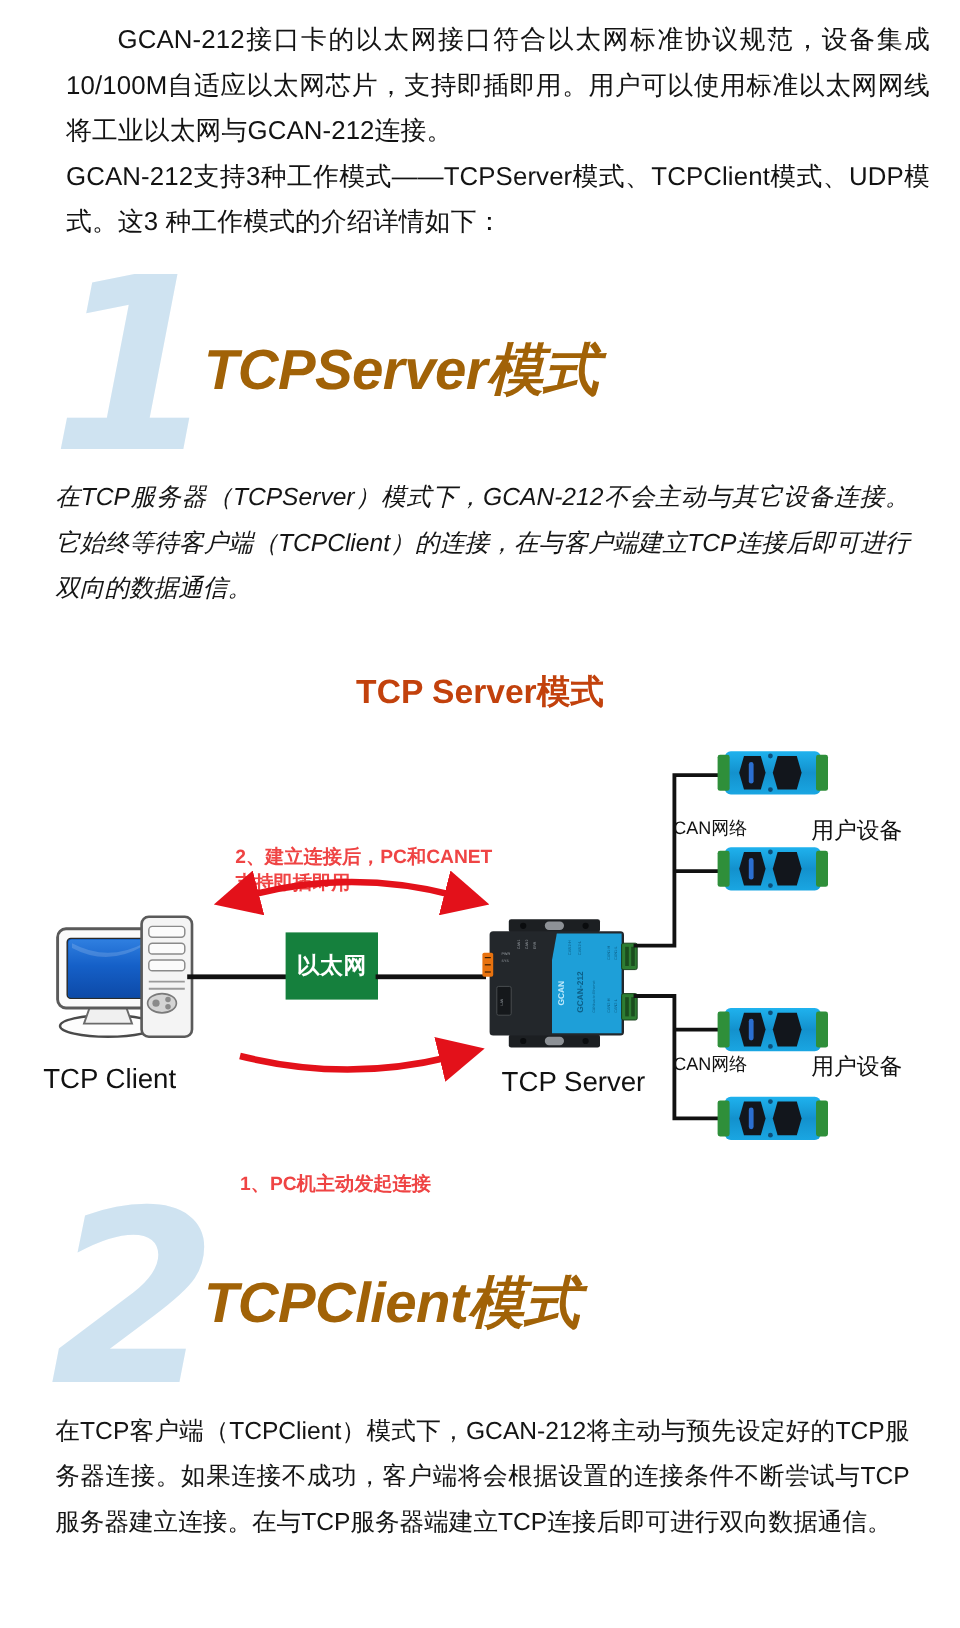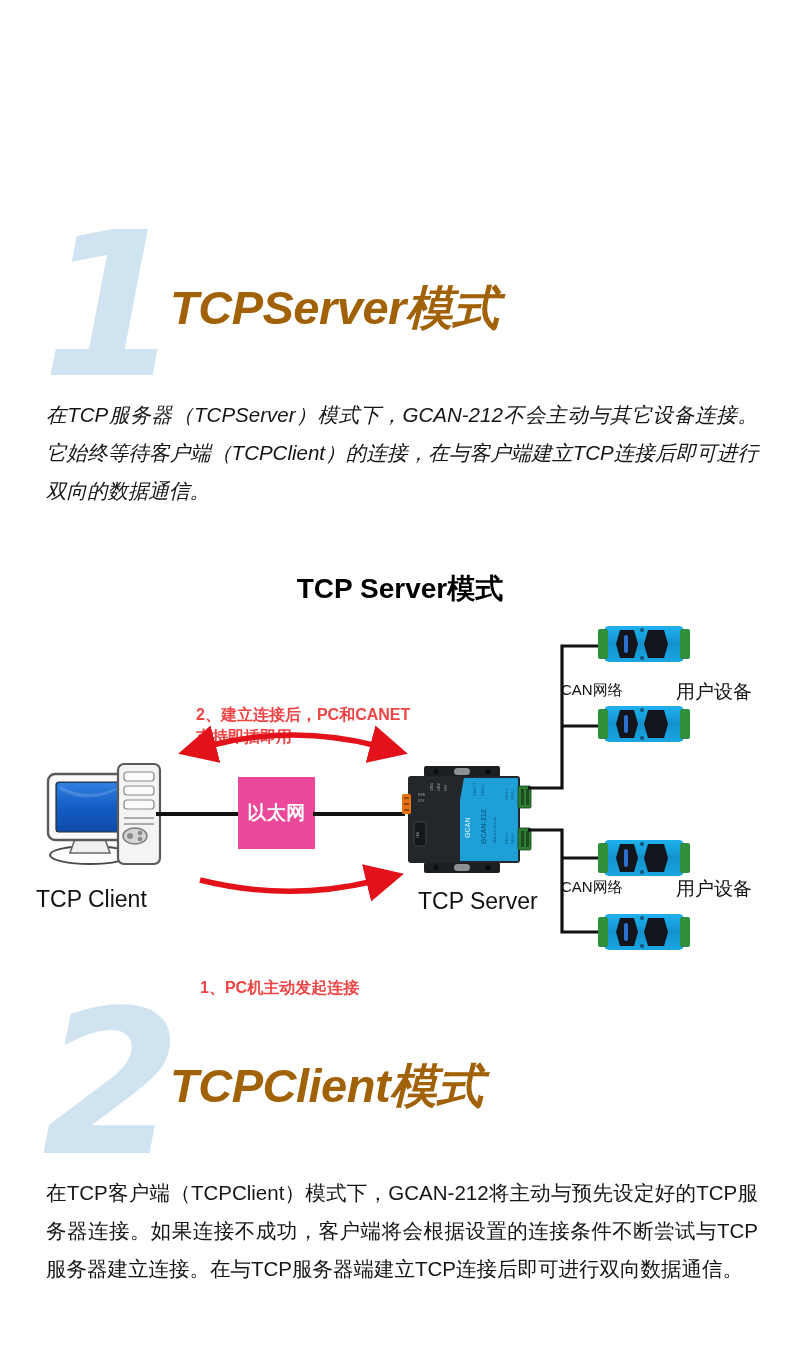--- a/index.html
+++ b/index.html
@@ -78,45 +78,45 @@
   .diagram {
     position: absolute;
     left: 0;
     top: 546px;
     width: 800px;
     height: 425px;
   }
   .diagram-title {
     position: absolute;
     left: 0;
-    top: 24px;
+    top: 12px;
     width: 800px;
     text-align: center;
     font-size: 28px;
     font-weight: bold;
-    color: #000000;
+    color: #c2410c;
   }
 
   
   .pc {
     position: absolute;
     left: 42px;
     top: 758px;
     width: 125px;
     height: 112px;
   }
 
   
   .eth-box {
     position: absolute;
     left: 238px;
     top: 777px;
     width: 77px;
-    height: 72px;
-    background: #ec4899;
+    height: 56px;
+    background: #15803d;
     display: flex;
     align-items: center;
     justify-content: center;
   }
   .eth-box span {
     color: #ffffff;
     font-size: 19px;
     font-weight: bold;
     letter-spacing: 0.5px;
   }
@@ -158,20 +158,24 @@
     white-space: nowrap;
   }
 
   svg { display: block; overflow: visible; }
 </style>
 </head>
 <body>
 
 <div class="page">
 
+  <div class="intro">
+    <p>GCAN-212接口卡的以太网接口符合以太网标准协议规范，设备集成10/100M自适应以太网芯片，支持即插即用。用户可以使用标准以太网网线将工业以太网与GCAN-212连接。</p>
+    <p class="noindent">GCAN-212支持3种工作模式——TCPServer模式、TCPClient模式、UDP模式。这3 种工作模式的介绍详情如下：</p>
+  </div>
 
   <div class="section-head" style="top:222px;">
     <div class="big-number">1</div>
     <div class="head-title">TCPServer模式</div>
   </div>
 
   <div class="body-para" style="top:396px;font-style:italic;">在TCP服务器（TCPServer）模式下，GCAN-212不会主动与其它设备连接。它始终等待客户端（TCPClient）的连接，在与客户端建立TCP连接后即可进行双向的数据通信。</div>
 
   <div class="diagram">
     <div class="diagram-title">TCP Server模式</div>

